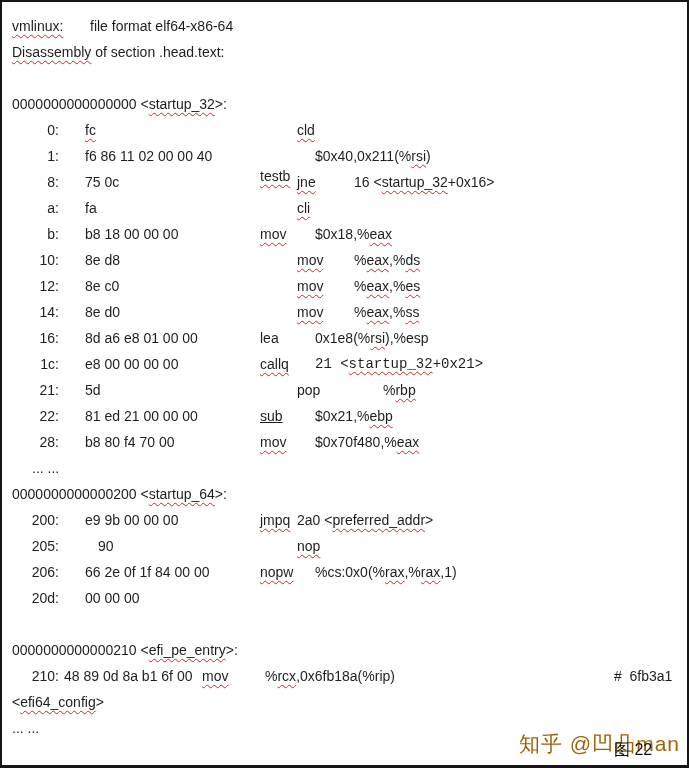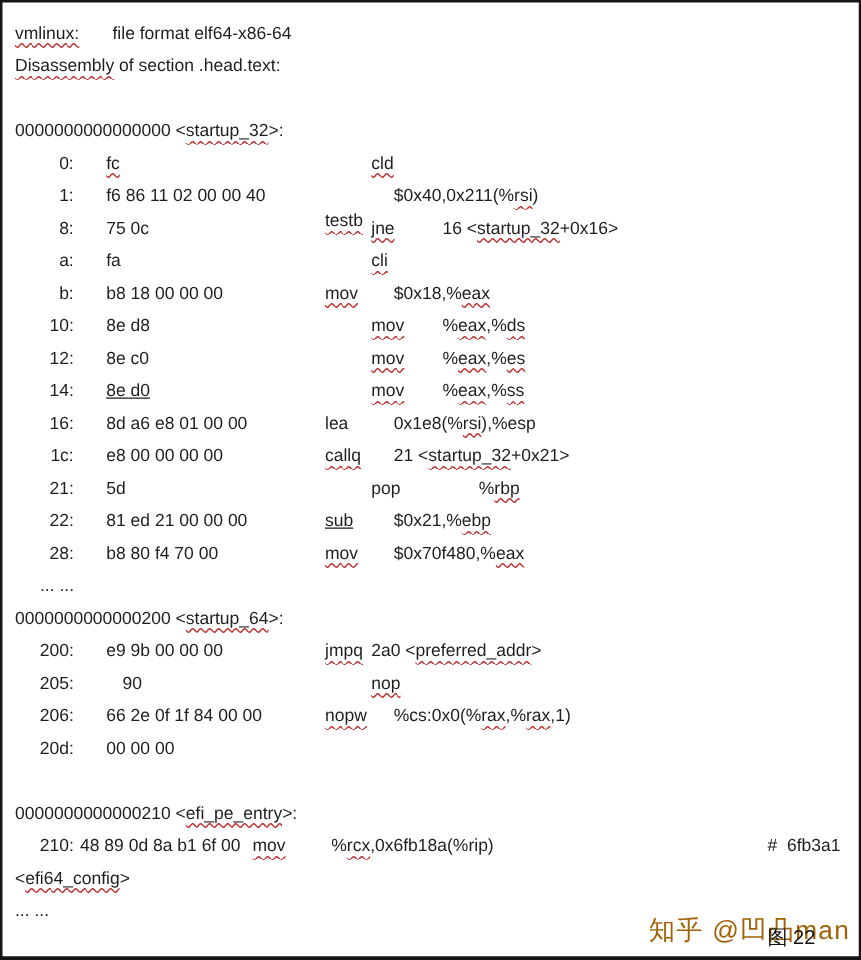--- a/index.html
+++ b/index.html
@@ -71,23 +71,23 @@
       <div class="line text"><span class="seg sq">Disassembly</span><span class="seg"> of section .head.text:</span></div>
       <div class="line blank"></div>
       <div class="line text"><span class="seg">0000000000000000 &lt;</span><span class="seg sq">startup_32</span><span class="seg">&gt;:</span></div>
       <div class="line insn"><span class="addr">0:</span><span class="abs" style="left: 73px;"><span class="seg sq">fc</span></span><span class="abs" style="left: 285px;"><span class="seg sq">cld</span></span></div>
       <div class="line insn"><span class="addr">1:</span><span class="abs" style="left: 73px;"><span class="seg">f6 86 11 02 00 00 40</span></span><span class="abs" style="left: 248px; margin-top: 20px;"><span class="seg sq">testb</span></span><span class="abs" style="left: 303px;"><span class="seg">$0x40,0x211(%</span><span class="seg sq">rsi</span><span class="seg">)</span></span></div>
       <div class="line insn"><span class="addr">8:</span><span class="abs" style="left: 73px;"><span class="seg">75 0c</span></span><span class="abs" style="left: 285px;"><span class="seg sq">jne</span></span><span class="abs" style="left: 342px;"><span class="seg">16 &lt;</span><span class="seg sq">startup_32</span><span class="seg">+0x16&gt;</span></span></div>
       <div class="line insn"><span class="addr">a:</span><span class="abs" style="left: 73px;"><span class="seg">fa</span></span><span class="abs" style="left: 285px;"><span class="seg sq">cli</span></span></div>
       <div class="line insn"><span class="addr">b:</span><span class="abs" style="left: 73px;"><span class="seg">b8 18 00 00 00</span></span><span class="abs" style="left: 248px;"><span class="seg sq">mov</span></span><span class="abs" style="left: 303px;"><span class="seg">$0x18,%</span><span class="seg sq">eax</span></span></div>
       <div class="line insn"><span class="addr">10:</span><span class="abs" style="left: 73px;"><span class="seg">8e d8</span></span><span class="abs" style="left: 285px;"><span class="seg sq">mov</span></span><span class="abs" style="left: 342px;"><span class="seg">%</span><span class="seg sq">eax</span><span class="seg">,%</span><span class="seg sq">ds</span></span></div>
       <div class="line insn"><span class="addr">12:</span><span class="abs" style="left: 73px;"><span class="seg">8e c0</span></span><span class="abs" style="left: 285px;"><span class="seg sq">mov</span></span><span class="abs" style="left: 342px;"><span class="seg">%</span><span class="seg sq">eax</span><span class="seg">,%</span><span class="seg sq">es</span></span></div>
-      <div class="line insn"><span class="addr">14:</span><span class="abs" style="left: 73px; text-decoration: underline;"><span class="seg">8e d0</span></span><span class="abs" style="left: 285px;"><span class="seg sq">mov</span></span><span class="abs" style="left: 342px;"><span class="seg">%</span><span class="seg sq">eax</span><span class="seg">,%</span><span class="seg sq">ss</span></span></div>
+      <div class="line insn"><span class="addr">14:</span><span class="abs" style="left: 73px;"><span class="seg">8e d0</span></span><span class="abs" style="left: 285px;"><span class="seg sq">mov</span></span><span class="abs" style="left: 342px;"><span class="seg">%</span><span class="seg sq">eax</span><span class="seg">,%</span><span class="seg sq">ss</span></span></div>
       <div class="line insn"><span class="addr">16:</span><span class="abs" style="left: 73px;"><span class="seg">8d a6 e8 01 00 00</span></span><span class="abs" style="left: 248px;"><span class="seg">lea</span></span><span class="abs" style="left: 303px;"><span class="seg">0x1e8(%</span><span class="seg sq">rsi</span><span class="seg">),%esp</span></span></div>
-      <div class="line insn"><span class="addr">1c:</span><span class="abs" style="left: 73px;"><span class="seg">e8 00 00 00 00</span></span><span class="abs" style="left: 248px;"><span class="seg sq">callq</span></span><span class="abs" style="left: 303px;"><span class="seg">21 &lt;</span><span class="seg sq">startup_32</span><span class="seg">+0x21&gt;</span></span></div>
+      <div class="line insn"><span class="addr">1c:</span><span class="abs" style="left: 73px;"><span class="seg">e8 00 00 00 00</span></span><span class="abs" style="left: 248px;"><span class="seg sq">callq</span></span><span class="abs" style="left: 303px; font-family: Liberation Mono, monospace;"><span class="seg">21 &lt;</span><span class="seg sq">startup_32</span><span class="seg">+0x21&gt;</span></span></div>
       <div class="line insn"><span class="addr">21:</span><span class="abs" style="left: 73px;"><span class="seg">5d</span></span><span class="abs" style="left: 285px;"><span class="seg">pop</span></span><span class="abs" style="left: 342px; margin-left: 29px;"><span class="seg">%</span><span class="seg sq">rbp</span></span></div>
       <div class="line insn"><span class="addr">22:</span><span class="abs" style="left: 73px;"><span class="seg">81 ed 21 00 00 00</span></span><span class="abs" style="left: 248px; text-decoration: underline;"><span class="seg">sub</span></span><span class="abs" style="left: 303px;"><span class="seg">$0x21,%</span><span class="seg sq">ebp</span></span></div>
       <div class="line insn"><span class="addr">28:</span><span class="abs" style="left: 73px;"><span class="seg">b8 80 f4 70 00</span></span><span class="abs" style="left: 248px;"><span class="seg sq">mov</span></span><span class="abs" style="left: 303px;"><span class="seg">$0x70f480,%</span><span class="seg sq">eax</span></span></div>
       <div class="line text" style="padding-left: 20px;"><span class="seg">... ...</span></div>
       <div class="line text"><span class="seg">0000000000000200 &lt;</span><span class="seg sq">startup_64</span><span class="seg">&gt;:</span></div>
       <div class="line insn"><span class="addr">200:</span><span class="abs" style="left: 73px;"><span class="seg">e9 9b 00 00 00</span></span><span class="abs" style="left: 248px;"><span class="seg sq">jmpq</span></span><span class="abs" style="left: 285px;"><span class="seg">2a0 &lt;</span><span class="seg sq">preferred_addr</span><span class="seg">&gt;</span></span></div>
       <div class="line insn"><span class="addr">205:</span><span class="abs" style="left: 86px;"><span class="seg">90</span></span><span class="abs" style="left: 285px;"><span class="seg sq">nop</span></span></div>
       <div class="line insn"><span class="addr">206:</span><span class="abs" style="left: 73px;"><span class="seg">66 2e 0f 1f 84 00 00</span></span><span class="abs" style="left: 248px;"><span class="seg sq">nopw</span></span><span class="abs" style="left: 303px;"><span class="seg">%cs:0x0(%</span><span class="seg sq">rax</span><span class="seg">,%</span><span class="seg sq">rax</span><span class="seg">,1)</span></span></div>
       <div class="line insn"><span class="addr">20d:</span><span class="abs" style="left: 73px;"><span class="seg">00 00 00</span></span></div>
       <div class="line blank"></div>

